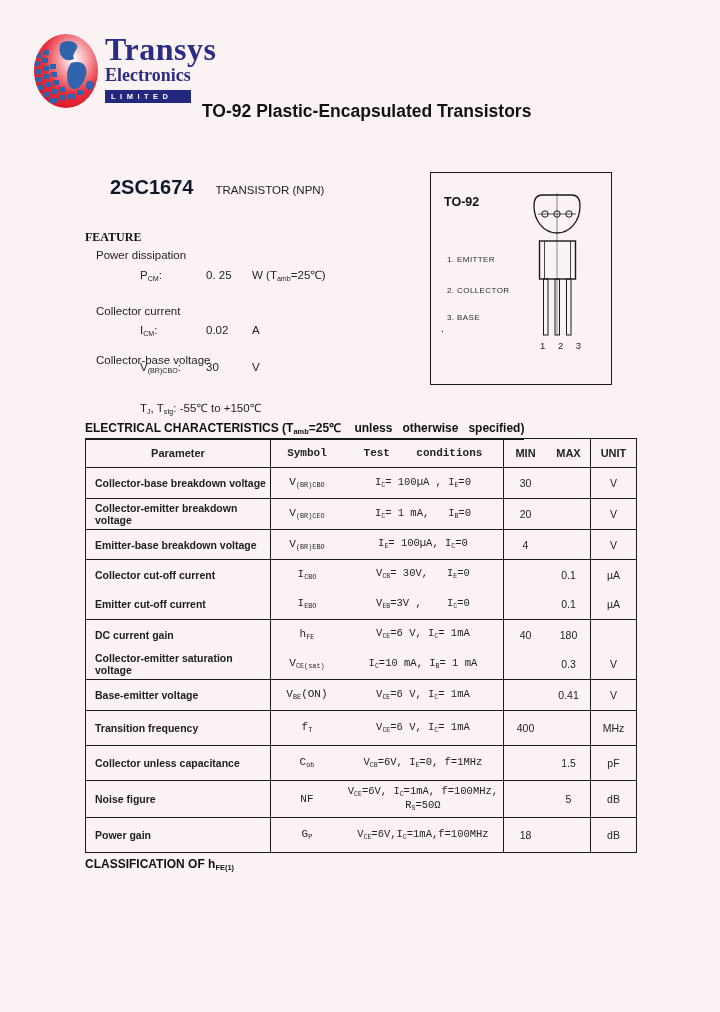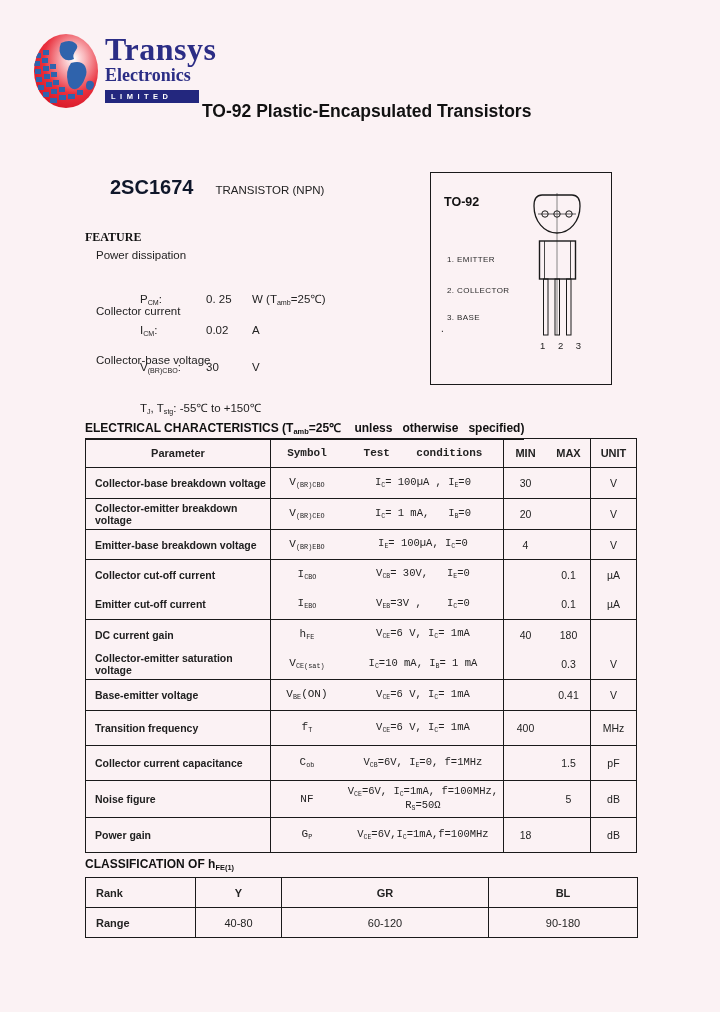--- a/index.html
+++ b/index.html
@@ -12,21 +12,21 @@
 
   
   .logo{position:absolute; left:33px; top:29px; width:260px; height:95px;}
   .globe{position:absolute; left:0; top:4px;}
   .logo-text{position:absolute; left:72px; top:6px; color:#2b2d85;
     font-family:"Liberation Serif", serif; font-weight:bold;}
   .logo-line1{font-size:32px; line-height:28px; letter-spacing:0.5px;}
   .logo-line2{font-size:18px; line-height:24px;}
   .limited-bar{margin-top:3px; background:#23277e; color:#ffffff; width:72px;
     font-family:"Liberation Sans", sans-serif; font-size:7.5px; font-weight:bold;
-    letter-spacing:4.5px; padding:2px 16px 2px 6px;}
+    letter-spacing:4.5px; padding:2px 8px 2px 6px;}
 
   
   .doc-title{position:absolute; left:202px; top:101px; font-size:17.5px; font-weight:bold; color:#111;}
   .part-row{position:absolute; left:110px; top:176px; display:flex; align-items:baseline; gap:22px;}
   .part-number{font-size:20px; font-weight:bold; color:#0f172a;}
   .part-type{font-size:11.5px;}
 
   
   .abs{position:absolute;}
   .feature-heading{font-family:"Liberation Serif", serif; font-weight:bold; font-size:12px; color:#111;}
@@ -151,21 +151,21 @@
     <div class="to92-label">TO-92</div>
     <div class="pin-label" style="top:82px">1. EMITTER</div>
     <div class="pin-label" style="top:113px">2. COLLECTOR</div>
     <div class="pin-label" style="top:140px">3. BASE</div>
     <div class="stray-dot">.</div>
     <div class="leg-numbers">1 2 3</div>
   </div>
 
   <div class="abs feature-heading" style="left:85px; top:230px">FEATURE</div>
   <div class="abs f-line" style="left:96px;  top:249px">Power dissipation</div>
-  <div class="abs f-line" style="left:140px; top:291px"><span class="f-sym">P<sub>CM</sub>:</span><span class="f-val">0. 25</span><span class="f-unit">W (T<sub>amb</sub>=25℃)</span></div>
+  <div class="abs f-line" style="left:140px; top:267px"><span class="f-sym">P<sub>CM</sub>:</span><span class="f-val">0. 25</span><span class="f-unit">W (T<sub>amb</sub>=25℃)</span></div>
   <div class="abs f-line" style="left:96px;  top:305px">Collector current</div>
   <div class="abs f-line" style="left:140px; top:324px"><span class="f-sym">I<sub>CM</sub>:</span><span class="f-val">0.02</span><span class="f-unit">A</span></div>
   <div class="abs f-line" style="left:96px;  top:354px">Collector-base voltage</div>
   <div class="abs f-line" style="left:140px; top:361px"><span class="f-sym">V<sub>(BR)CBO</sub>:</span><span class="f-val">30</span><span class="f-unit">V</span></div>
   <div class="abs f-line" style="left:140px; top:400px">T<sub>J</sub>, T<sub>stg</sub>: -55℃ to +150℃</div>
 
   <div class="ec-heading">ELECTRICAL CHARACTERISTICS (T<sub>amb</sub>=25℃    unless   otherwise   specified)</div>
 
   <table class="etable">
     <colgroup>
@@ -329,21 +329,21 @@
           </td>
       <td class="c-minmax">
             <span class="minmax-wrap">
               <span class="minv">400</span>
               <span class="maxv"></span>
             </span>
           </td>
       <td class="c-unit unit">MHz</td>
     </tr>
     <tr class="r34">
-      <td class="param">Collector current capacitance</td>
+      <td class="param">Collector unless capacitance</td>
       <td class="c-symtest">
             <span class="flexcell">
               <span class="sym">C<sub>ob</sub></span>
               <span class="test">V<sub>CB</sub>=6V, I<sub>E</sub>=0, f=1MHz</span>
             </span>
           </td>
       <td class="c-minmax">
             <span class="minmax-wrap">
               <span class="minv"></span>
               <span class="maxv">1.5</span>
@@ -380,36 +380,14 @@
               <span class="minv">18</span>
               <span class="maxv"></span>
             </span>
           </td>
       <td class="c-unit unit">dB</td>
     </tr>
   </tbody>
     </table>
 
   <div class="cls-heading">CLASSIFICATION OF h<sub>FE(1)</sub></div>
-  <table class="ctable">
-    <colgroup>
-        <col style="width:110px">
-        <col style="width:86px">
-        <col style="width:207px">
-        <col style="width:149px">
-      </colgroup>
-    <tbody>
-        <tr>
-      <th class="lcol">Rank</th>
-      <th>Y</th>
-      <th>GR</th>
-      <th>BL</th>
-    </tr>
-    <tr>
-      <td class="lcol">Range</td>
-      <td>40-80</td>
-      <td>60-120</td>
-      <td>90-180</td>
-    </tr>
-  </tbody>
-    </table>
 
 </div>
 
 </body></html>

